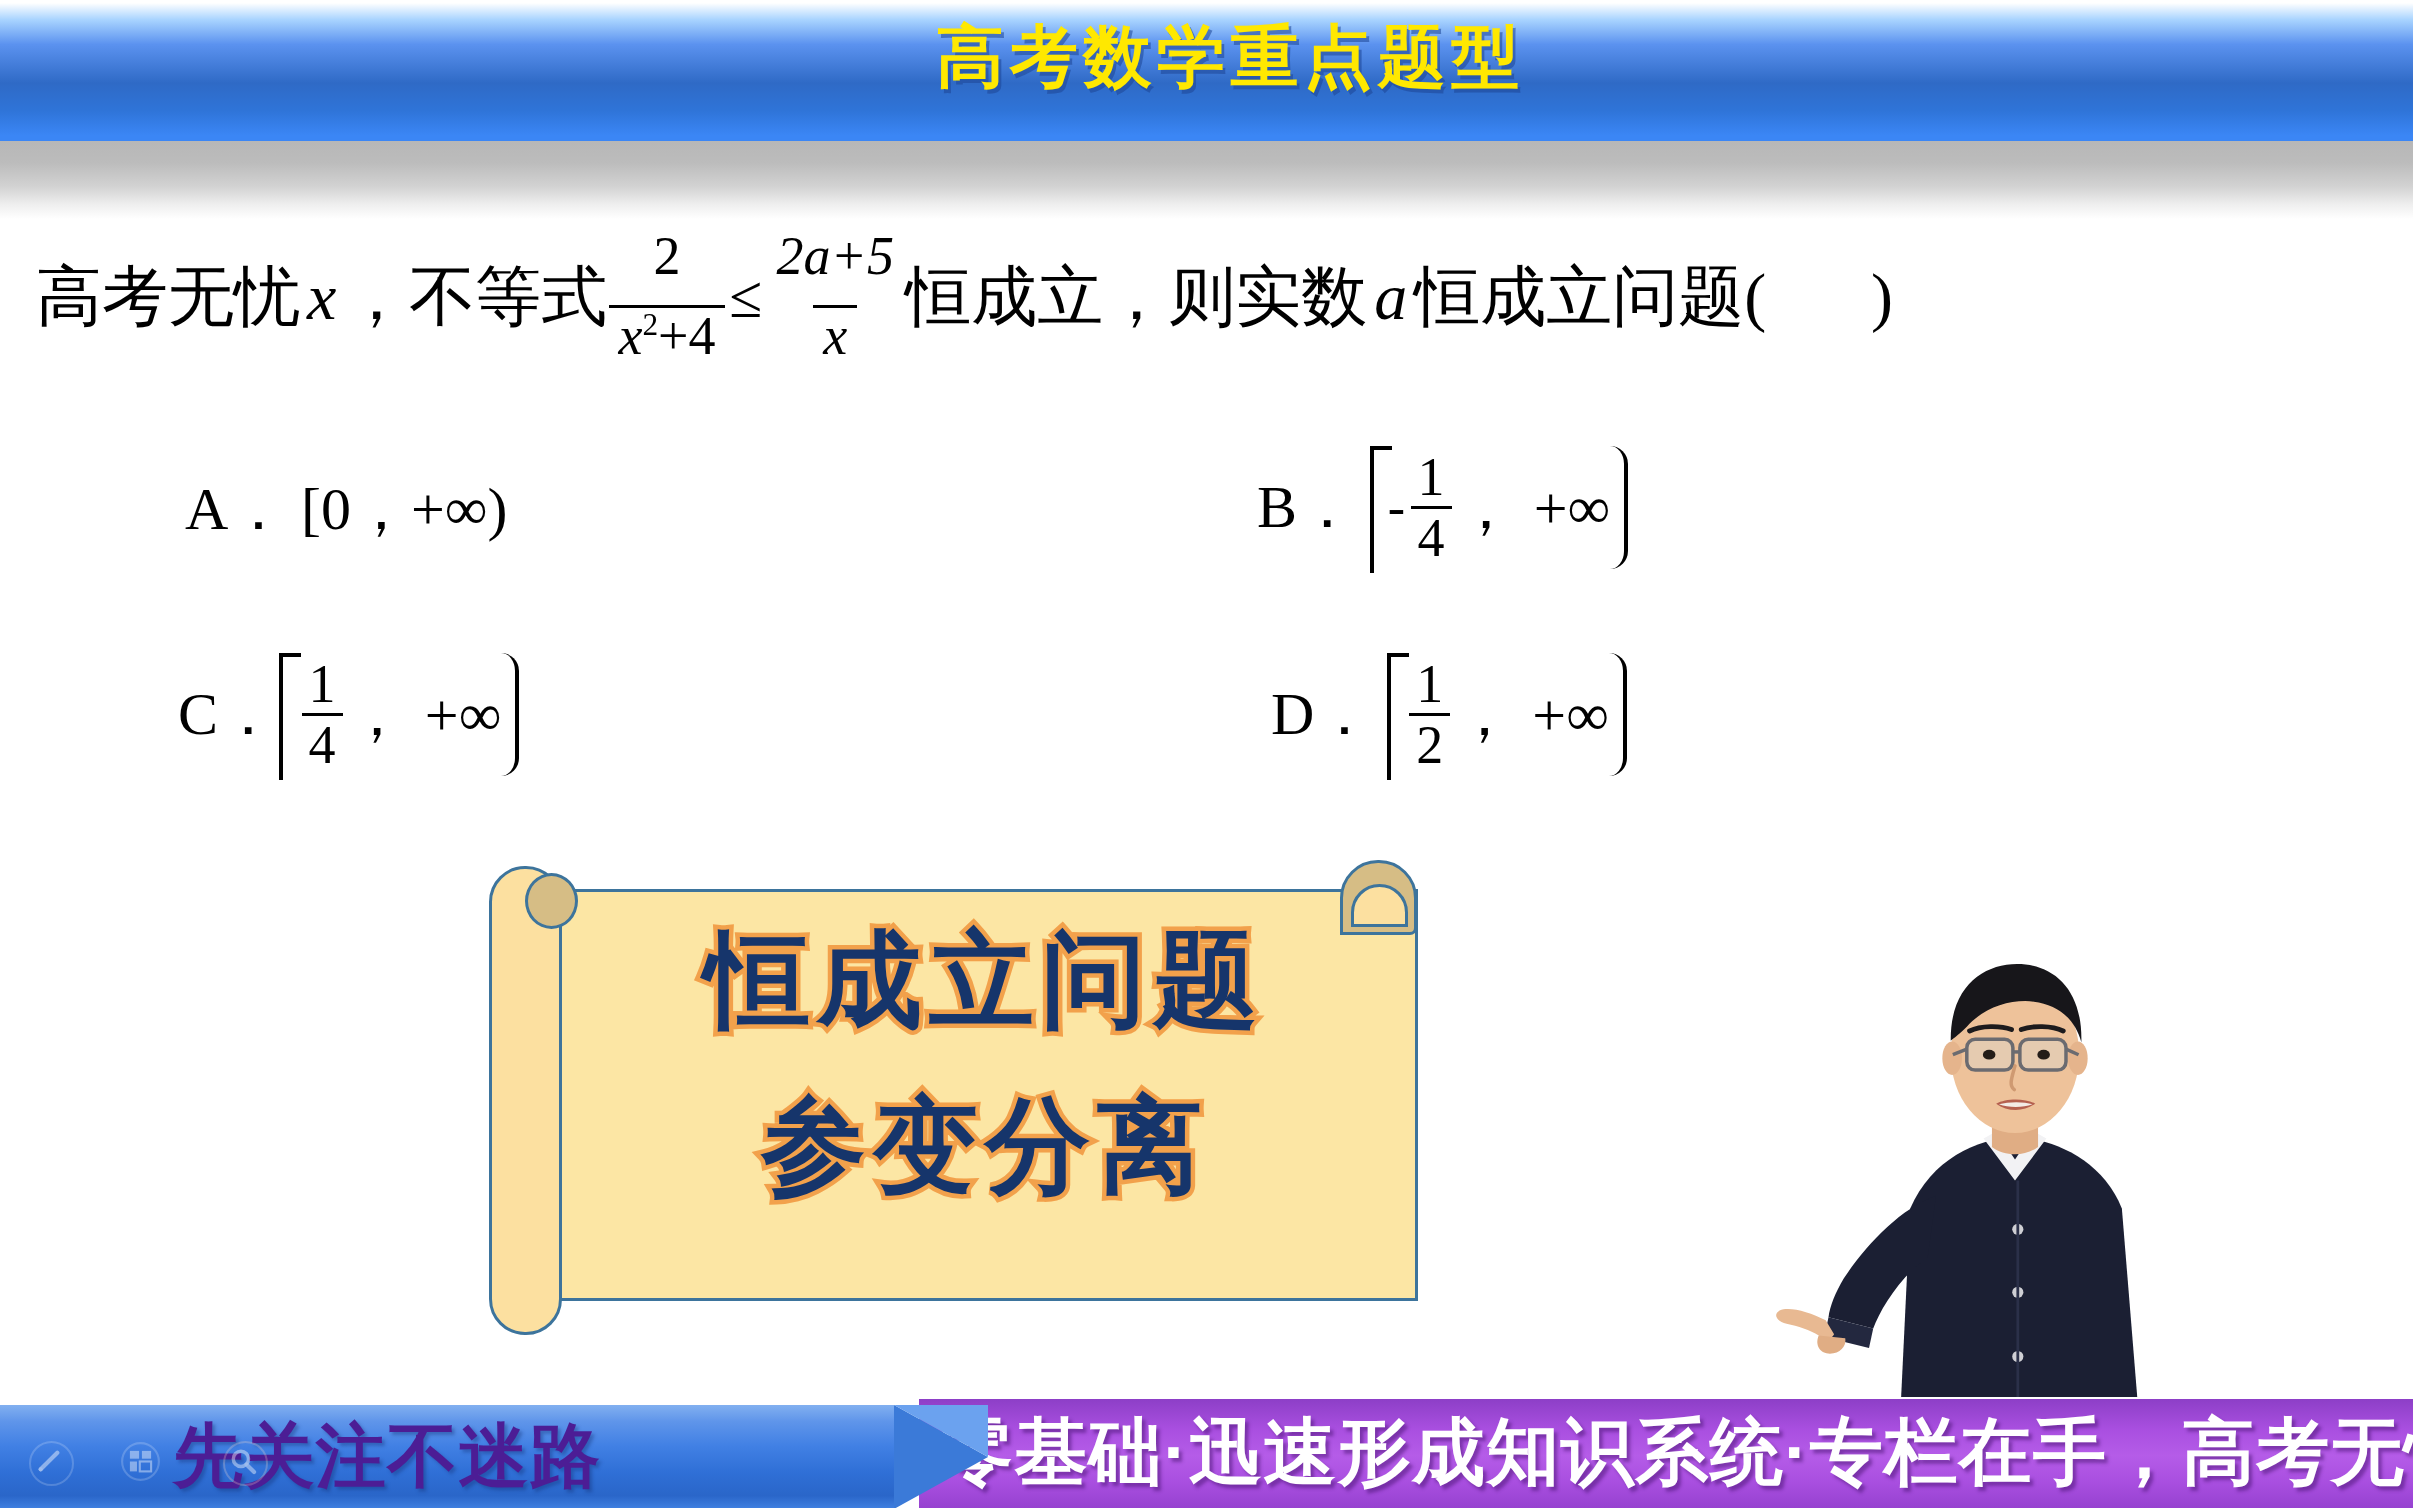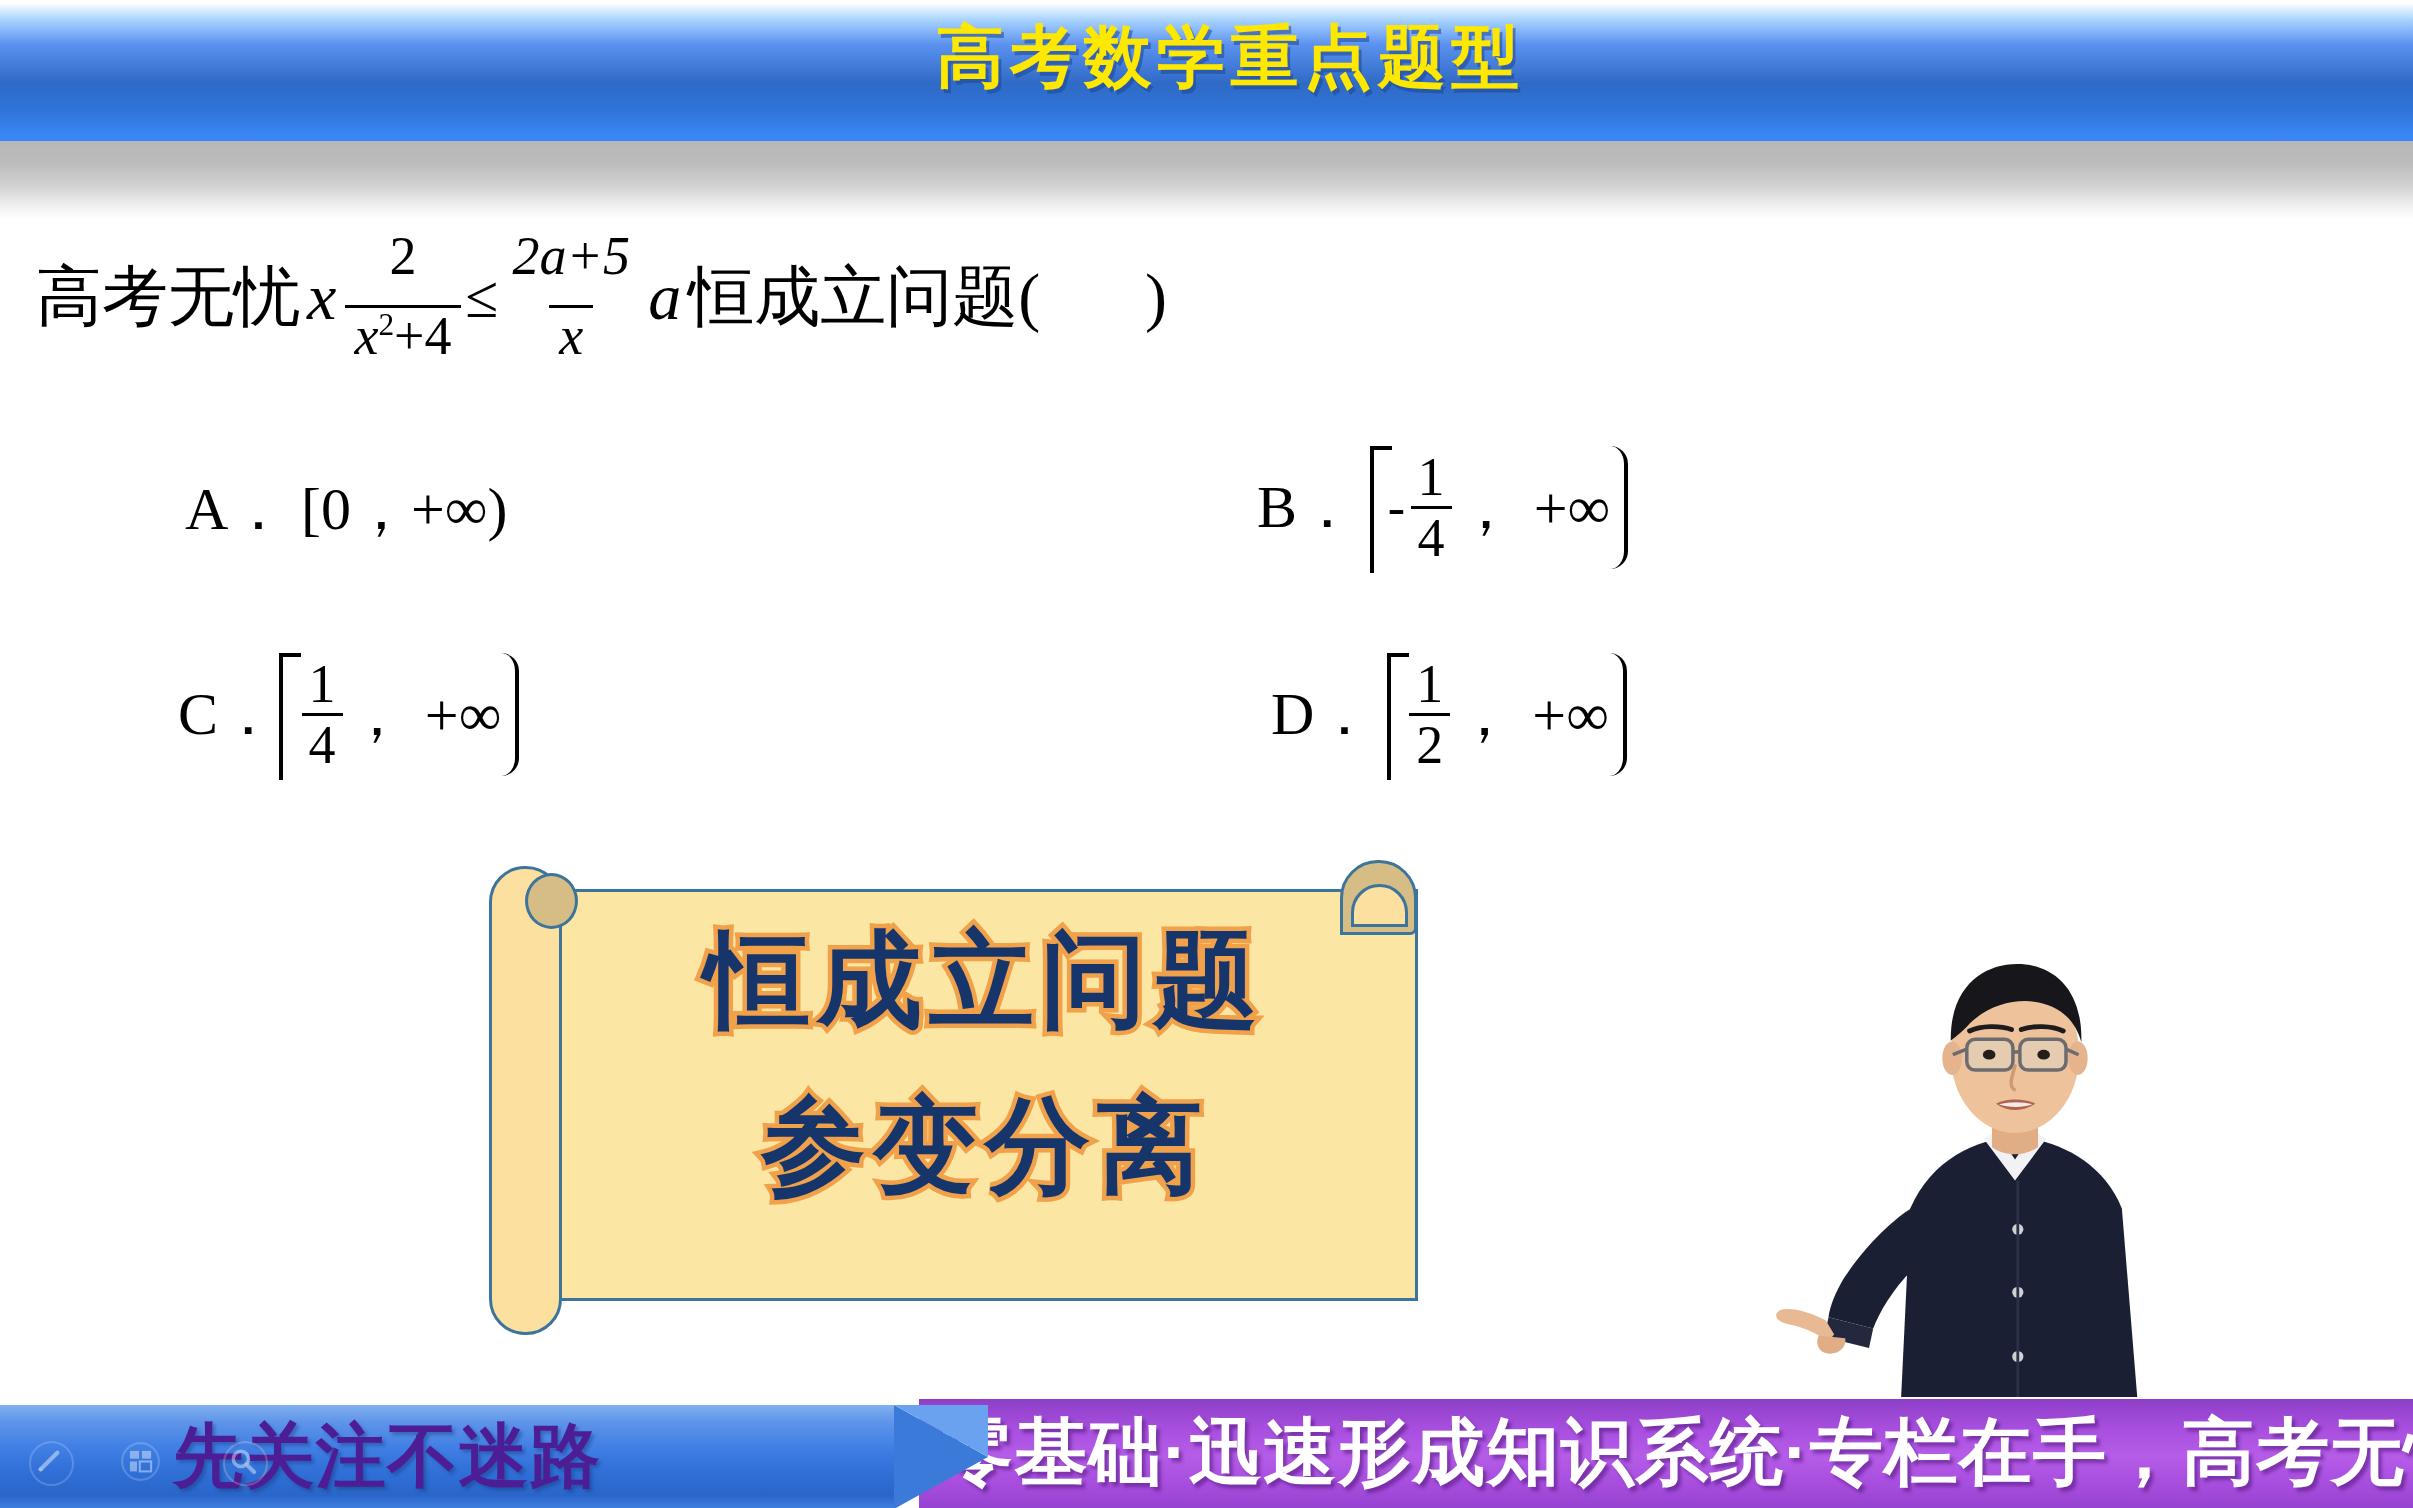--- a/index.html
+++ b/index.html
@@ -305,29 +305,31 @@
 
 <div id="stage">
 
   <div id="header-band"></div>
   <div id="header-title">高考数学重点题型</div>
   <div id="header-shadow"></div>
 
   <div id="question-line">
     <span class="q-cjk">高考无忧</span>
     <span class="q-var">x</span>
+    <span class="q-cjk">，不等式</span>
     <span class="frac">
       <span class="num">2</span>
       <span class="den"><i>x</i><span class="sup">2</span><span>+4</span></span>
     </span>
     <span class="le-sym">≤</span>
     <span class="frac">
       <span class="num"><i>2a+5</i></span>
       <span class="den"><i>x</i></span>
     </span>
+    <span class="q-cjk">恒成立，则实数</span>
     <span class="q-var">a</span>
     <span class="q-cjk">恒成立问题(</span>
     <span style="display:inline-block;width:105px"></span>
     <span class="q-cjk">)</span>
   </div>
 
   <div class="option" id="opt-a">
     <span class="opt-label">A．</span>
     <span>[0，+∞)</span>
   </div>

